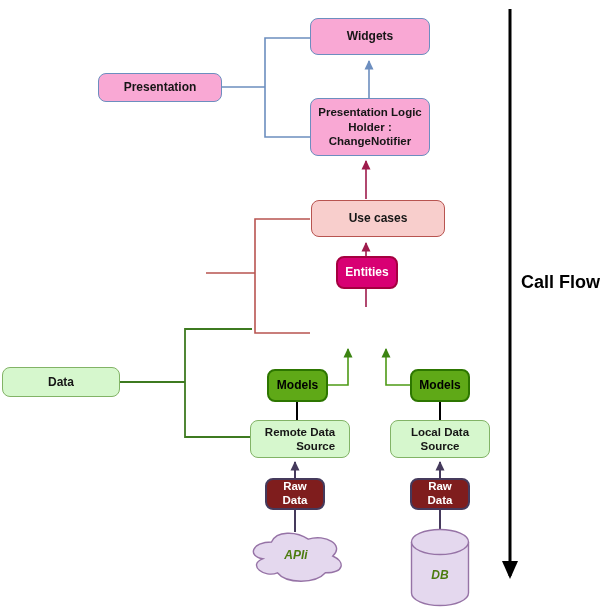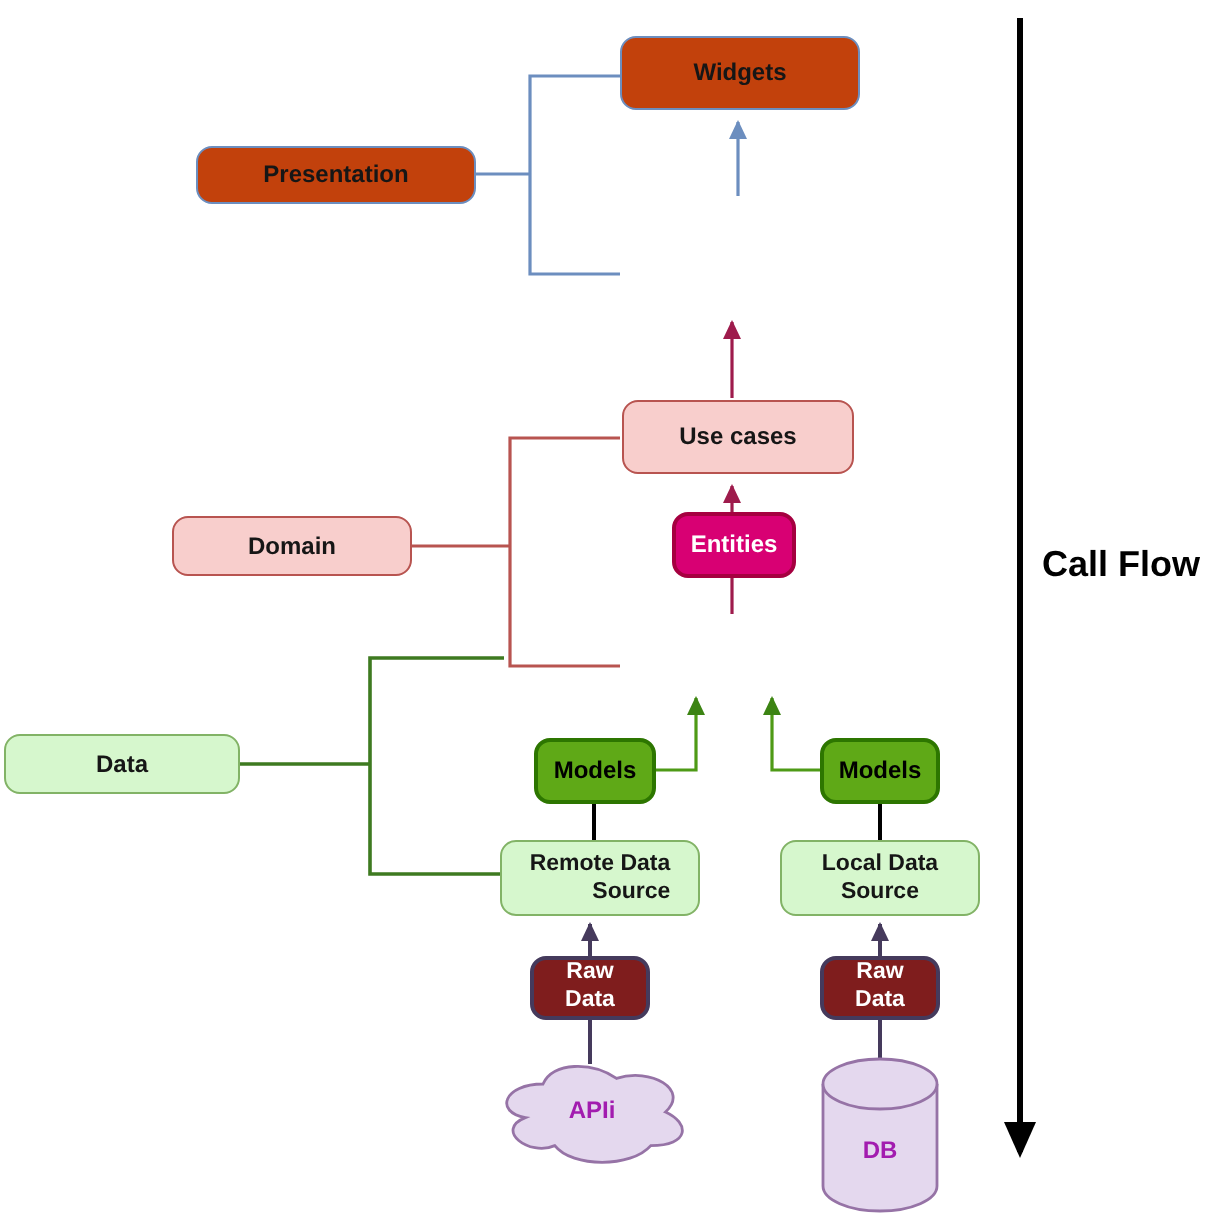--- a/index.html
+++ b/index.html
@@ -8,51 +8,51 @@
     font-family:"Liberation Sans", sans-serif; overflow:hidden;
   }
   svg.wires { position:absolute; left:0; top:0; z-index:1; }
   .node {
     position:absolute; box-sizing:border-box; z-index:2;
     display:flex; align-items:center; justify-content:center;
     text-align:center; border-radius:8px;
     font-size:12px; font-weight:600; color:#161616;
     white-space:pre-line; line-height:1.25;
   }
-  .blue   { background:#c2410c; border:1.4px solid #6c8ebf; }
+  .blue   { background:#f9a8d4; border:1.4px solid #6c8ebf; }
   .pink   { background:#f8cecc; border:1.4px solid #b85450; }
   .lgreen { background:#d6f7cd; border:1.4px solid #82b366; }
   .grad   { background:linear-gradient(180deg,#f8cecc 0%,#eadcd0 45%,#cfefc8 100%);
             border:1.4px solid #b85450; }
   .magenta{ background:#d80073; border:2px solid #a50040; color:#fff; font-weight:700; }
   .dgreen { background:#5fa917; border:2px solid #2d7600; color:#000000; font-weight:700; }
   .slate  { background:#7f1d1d; border:2px solid #453a5c; color:#fff; font-weight:700;
             font-size:11.5px; line-height:1.2; }
 
   .n-widgets      { left:310px; top:18px;  width:120px; height:37px; }
-  .n-presentation { left:98px;  top:73px;  width:140px; height:29px; }
+  .n-presentation { left:98px;  top:73px;  width:124px; height:29px; }
   .n-plh          { left:310px; top:98px;  width:120px; height:58px; font-size:11.5px; }
-  .n-usecases     { left:311px; top:200px; width:116px; height:37px; }
+  .n-usecases     { left:311px; top:200px; width:134px; height:37px; }
   .n-domain       { left:86px;  top:258px; width:120px; height:30px; }
   .n-entities     { left:336px; top:256px; width:62px;  height:33px; }
   .n-repos        { left:310px; top:308px; width:112px; height:37px; }
   .n-data         { left:2px;   top:367px; width:118px; height:30px; }
   .n-models-l     { left:267px; top:369px; width:61px;  height:33px; }
   .n-models-r     { left:410px; top:369px; width:60px;  height:33px; }
   .n-remote       { left:250px; top:420px; width:100px; height:38px; font-size:11.5px;text-align:right; }
   .n-local        { left:390px; top:420px; width:100px; height:38px; font-size:11.5px; }
   .n-raw-l        { left:265px; top:478px; width:60px;  height:32px; }
   .n-raw-r        { left:410px; top:478px; width:60px;  height:32px; }
 
   .shape { position:absolute; z-index:2; }
   .cloud-svg    { left:246px; top:526px; }
   .cylinder-svg { left:410px; top:528px; }
   .shape-label {
     position:absolute; z-index:3; display:flex; align-items:center; justify-content:center;
-    font-size:12px; font-weight:600; color:#a21caf; text-align:center;
+    font-size:12px; font-weight:600; color:#4d7c0f; text-align:center;font-style:italic;
   }
   .api-label { left:246px; top:526px; width:100px; height:58px; }
   .db-label  { left:410px; top:563px; width:60px;  height:24px; }
 
   .callflow-label {
     position:absolute; left:521px; top:272px; width:84px; z-index:2;
     font-size:18px; font-weight:700; color:#000;
   }
 </style>
 </head>
@@ -99,23 +99,25 @@
     <path d="M295 478 L295 462" fill="none" stroke="#453a5c" stroke-width="2" marker-end="url(#ah-purple)"></path>
     <path d="M440 478 L440 462" fill="none" stroke="#453a5c" stroke-width="2" marker-end="url(#ah-purple)"></path>
 
     <path d="M295 510 L295 532 M440 510 L440 530" fill="none" stroke="#453a5c" stroke-width="2"></path>
 
     <path d="M510 9 L510 576" fill="none" stroke="#000" stroke-width="3" marker-end="url(#ah-black)"></path>
   </svg>
 
   <div class="node blue n-widgets">Widgets</div>
   <div class="node blue n-presentation">Presentation</div>
+  <div class="node blue n-plh">Presentation Logic
+Holder :
+ChangeNotifier</div>
 
   <div class="node pink n-usecases">Use cases</div>
-  <div class="node pink n-domain">Domain</div>
   <div class="node magenta n-entities">Entities</div>
 
   <div class="node lgreen n-data">Data</div>
   <div class="node dgreen n-models-l">Models</div>
   <div class="node dgreen n-models-r">Models</div>
   <div class="node lgreen n-remote">Remote Data
 Source</div>
   <div class="node lgreen n-local">Local Data
 Source</div>
   <div class="node slate n-raw-l">Raw

